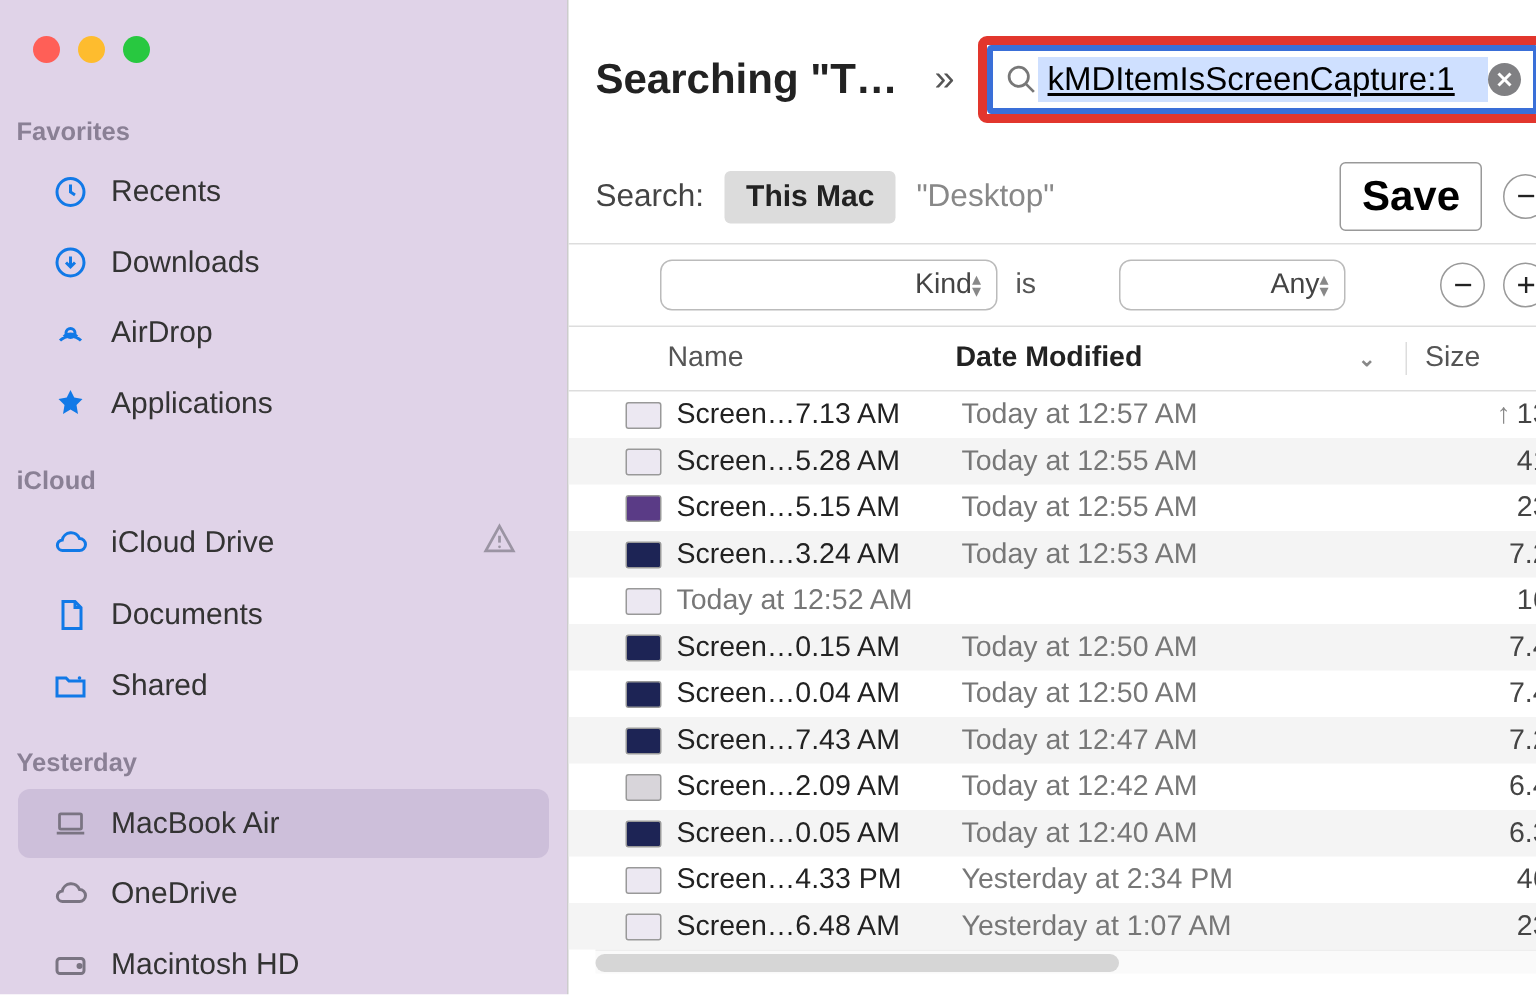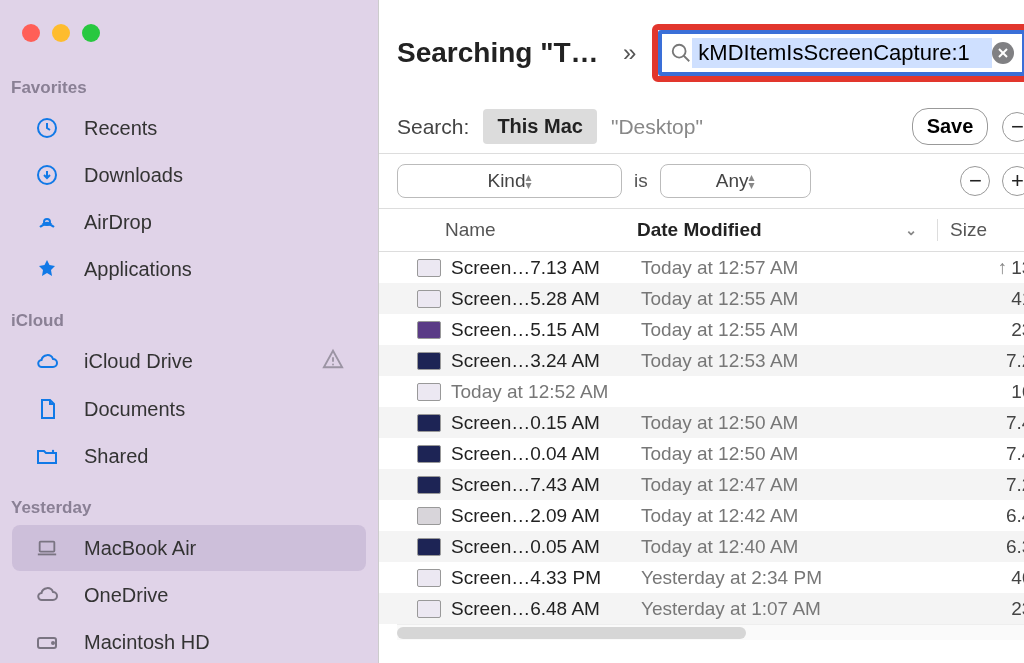--- a/index.html
+++ b/index.html
@@ -15,21 +15,21 @@
     padding: 10px 0 0 0; flex-shrink: 0;
     overflow: hidden;
   }
   .traffic-lights { display:flex; gap:12px; padding:14px 0 18px 22px;}
   .tl { width:18px; height:18px; border-radius:50%; }
   .tl.red{background:#ff5f57;} .tl.yellow{background:#febc2e;} .tl.green{background:#28c840;}
   .sb-section-title {
     padding: 18px 0 6px 11px; color:#8a8095; font-size:17px; font-weight:600;
   }
   .sb-item {
-    display:flex; align-items:center; gap:24px;
+    display:flex; align-items:center; gap:14px;
     padding:10px 22px 10px 22px; margin:1px 12px;
     font-size:20px; color:#333; border-radius:8px; cursor:default;
   }
   .sb-item.selected { background:#cdbfda; }
   .sb-icon { width:26px; height:26px; display:flex; align-items:center; justify-content:center; flex-shrink:0;}
   .sb-icon svg { stroke:#1179e7; fill:none; stroke-width:2; }
   .sb-icon.gray svg { stroke:#7a7482; }
   .sb-label { flex:1; }
   .sb-trailing { color:#9b94a3; }
 
@@ -52,50 +52,51 @@
   }
   .search-inner {
     border:4px solid #3a6fd8; border-radius:3px;
     display:flex; align-items:center; background:#fff;
     padding:4px 8px;
   }
   .search-icon { width:22px; height:22px; color:#777; }
   .search-field {
     flex:1; border:none; outline:none; font-size:22px; padding:2px 6px;
     background:#cfe0ff;
+    text-decoration:underline;
   }
   .clear-btn {
     width:22px;height:22px;border-radius:50%;background:#808083;color:#fff;
     display:flex;align-items:center;justify-content:center;font-size:14px;cursor:pointer;
   }
 
   .scope-row {
     display:flex; align-items:center; padding:8px 18px; gap:14px;
     border-bottom:1px solid #ddd;
   }
   .scope-label{font-size:21px;color:#444;}
   .scope-pill{
     background:#dcdcdc; border-radius:4px; padding:6px 14px; font-size:20px; font-weight:600;
   }
   .scope-alt{font-size:21px;color:#888;}
   .flex-spacer{flex:1;}
   .save-btn{
-    border:1.5px solid #999;border-radius:16px;padding:6px 14px;font-size:20px;font-weight:600;background:#fff;
+    border:1.5px solid #999;border-radius:4px;padding:6px 14px;font-size:28px;font-weight:600;background:#fff;
   }
   .round-btn{
     width:30px;height:30px;border:1.5px solid #999;border-radius:50%;display:flex;align-items:center;justify-content:center;
     font-size:22px;font-weight:300;background:#fff;
   }
 
   .filter-row {
     display:flex; align-items:center; padding:10px 18px; gap:12px; border-bottom:1px solid #ddd;
   }
   .dropdown {
     border:1.5px solid #bbb;border-radius:8px;background:#fff;padding:5px 10px;
-    display:flex;align-items:center;justify-content:center;font-size:19px;color:#444;
+    display:flex;align-items:center;justify-content:flex-end;font-size:19px;color:#444;margin-left:43px;
   }
   .dropdown .chev{color:#888;font-size:12px;line-height:8px;}
   .filter-is{font-size:19px;color:#555;}
 
   .columns-header{
     display:flex;padding:10px 18px;border-bottom:1px solid #ddd;font-size:19px;color:#555;
   }
   .col-name{width:240px;padding-left:48px;}
   .col-date{width:300px;font-weight:700;color:#222;display:flex;align-items:center;gap:8px;}
   .col-date .sort-chev{color:#888;font-size:14px;margin-left:auto;margin-right:20px;}

